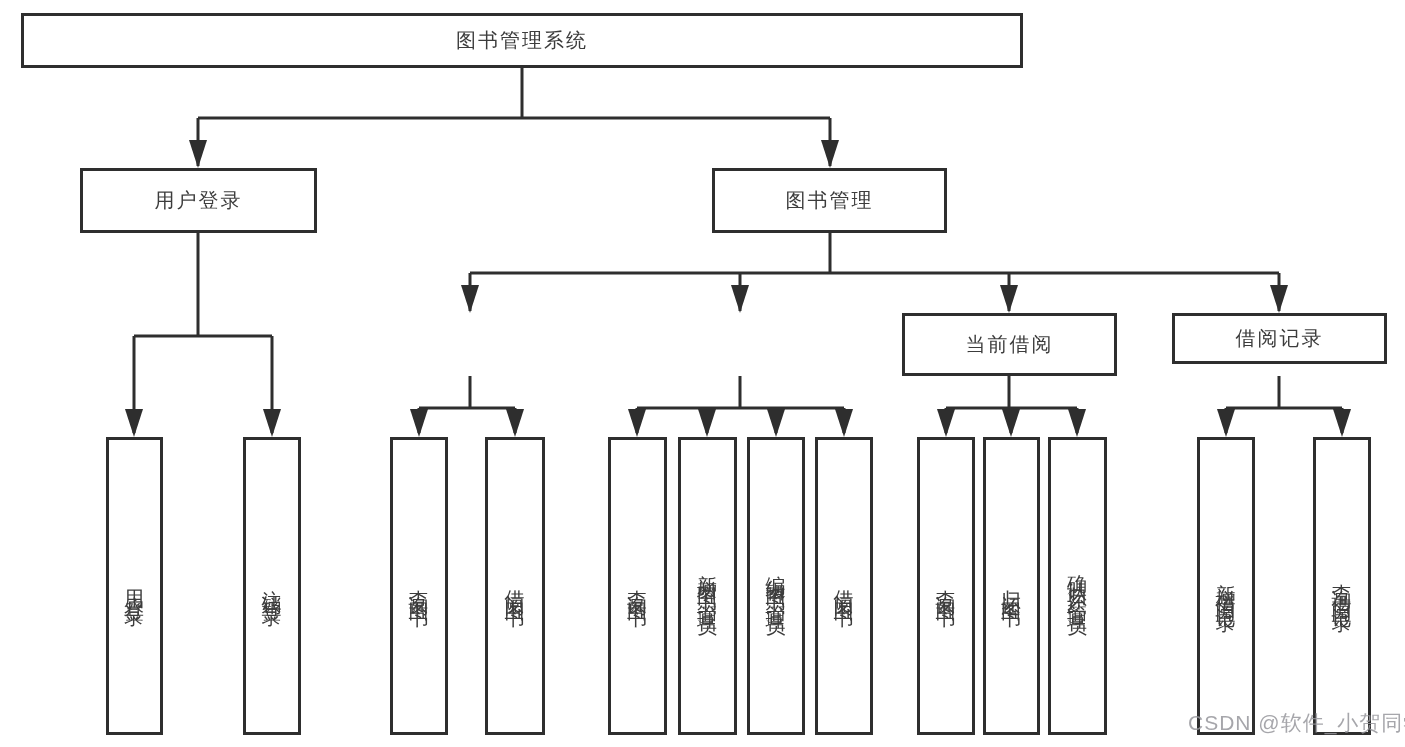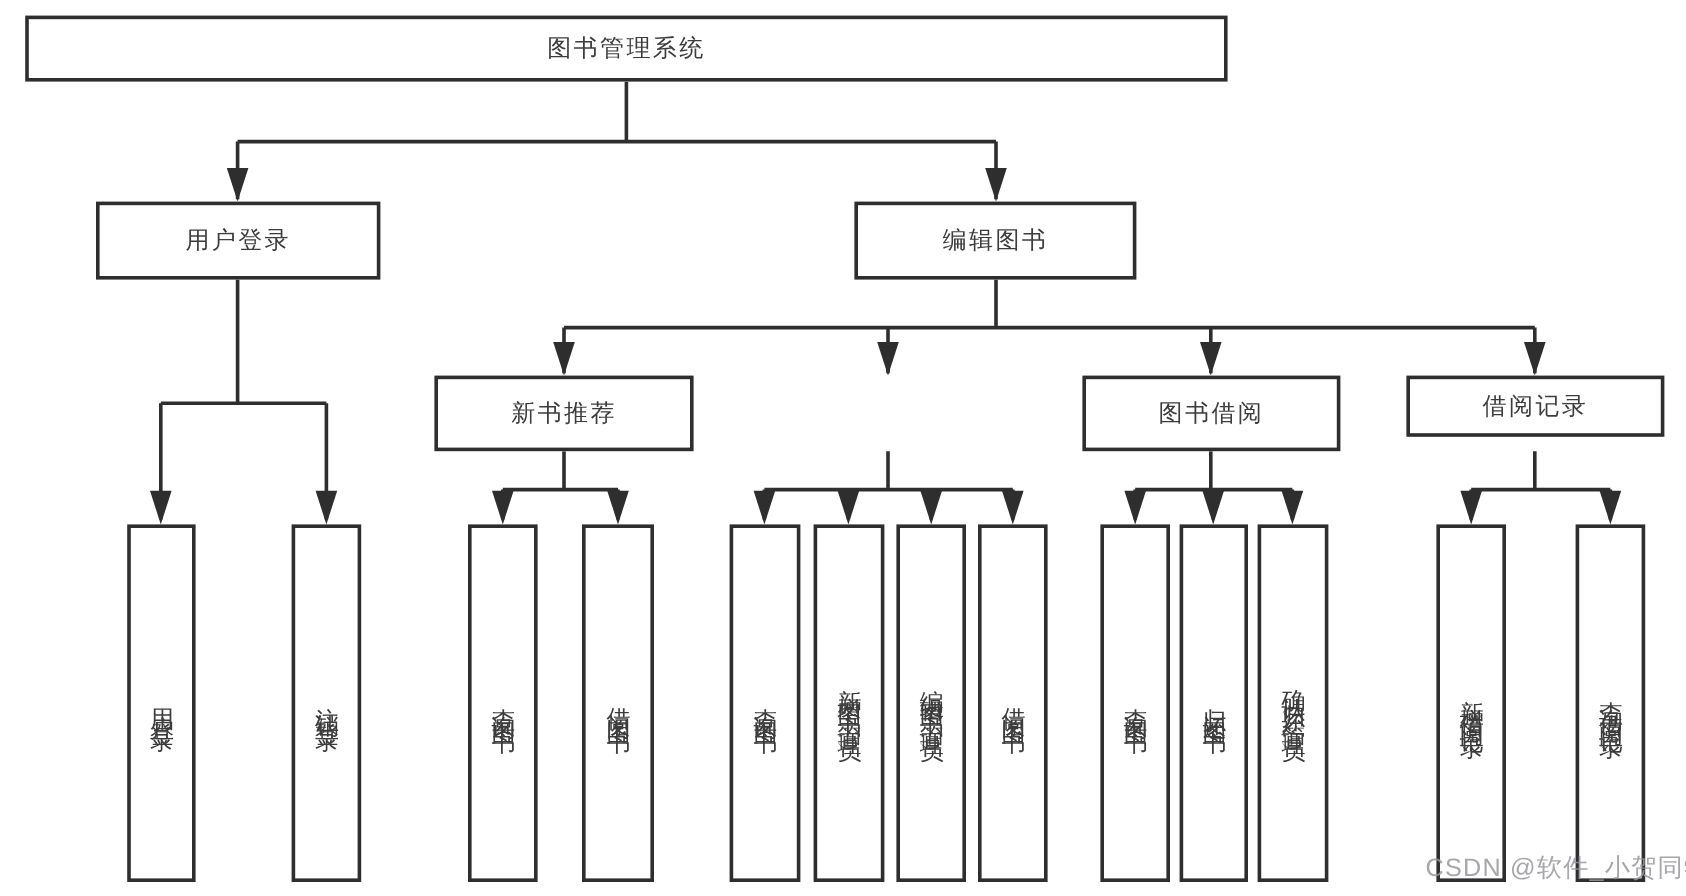--- a/index.html
+++ b/index.html
@@ -97,28 +97,25 @@
   </svg>
 
   <div class="node" style="left:21px; top:13px; width:1002px; height:55px;">
     <span class="hlabel">图书管理系统</span>
   </div>
 
   <div class="node" style="left:80px; top:168px; width:237px; height:65px;">
     <span class="hlabel">用户登录</span>
   </div>
   <div class="node" style="left:712px; top:168px; width:235px; height:65px;">
-    <span class="hlabel">编辑图书</span>
+    <span class="hlabel">图书管理</span>
   </div>
 
-  <div class="node" style="left:362px; top:313px; width:216px; height:63px;">
-    <span class="hlabel">新书推荐</span>
-  </div>
   <div class="node" style="left:902px; top:313px; width:215px; height:63px;">
-    <span class="hlabel">图书借阅</span>
+    <span class="hlabel">当前借阅</span>
   </div>
   <div class="node" style="left:1172px; top:313px; width:215px; height:51px;">
     <span class="hlabel">借阅记录</span>
   </div>
 
   <div class="node leaf" style="left:106px; top:437px; width:57px; height:298px;">
     <span class="vlabel">用户登录</span>
   </div>
   <div class="node leaf" style="left:243px; top:437px; width:58px; height:298px;">
     <span class="vlabel">注销登录</span>

